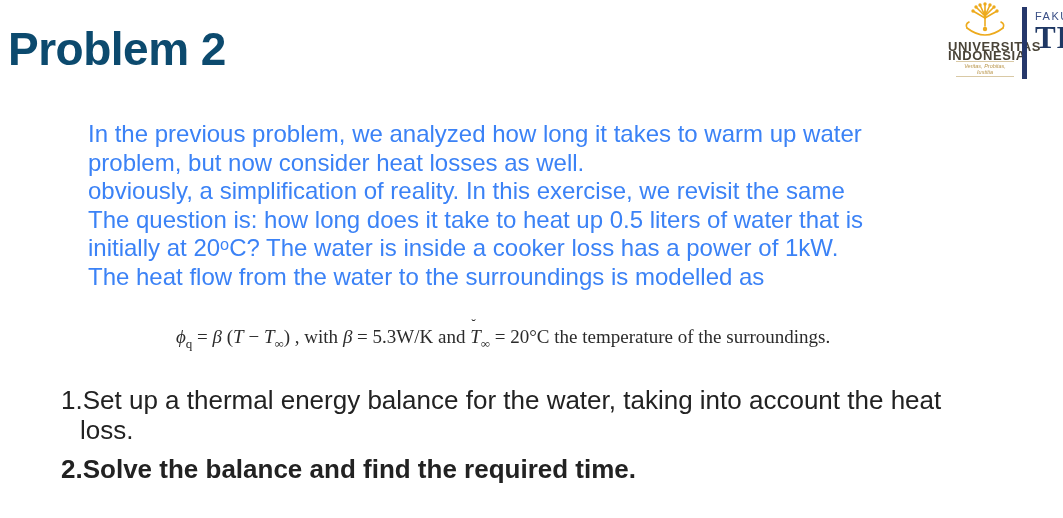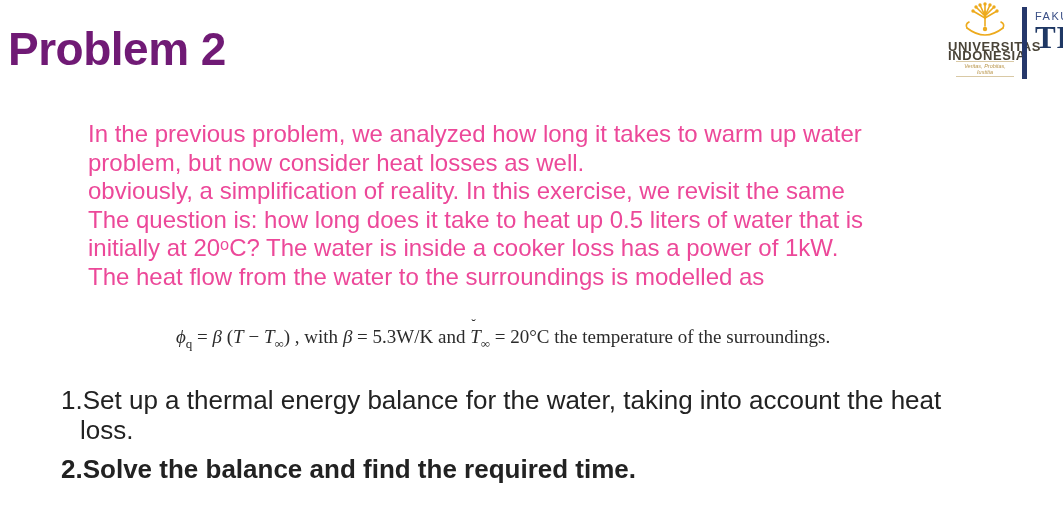--- a/index.html
+++ b/index.html
@@ -5,21 +5,21 @@
   html,body{margin:0;padding:0;background:#e9e9e9;}
   .slide{
     position:relative;
     width:1063px;height:518px;
     background:#ffffff;
     overflow:hidden;
     font-family:"Liberation Sans","DejaVu Sans",sans-serif;
   }
   .slide-title{
     position:absolute;left:8px;top:22px;
-    font-size:46px;font-weight:600;color:#701a75;
+    font-size:46px;font-weight:600;color:#0c4a6e;
     letter-spacing:-0.5px;white-space:nowrap;
   }
   
   .logo-block{position:absolute;left:956px;top:0;width:120px;height:90px;}
   .emblem{position:absolute;left:6px;top:2px;width:46px;height:40px;}
   .uni-name{
     position:absolute;left:-8px;top:43px;width:74px;
     text-align:center;font-size:13px;font-weight:bold;
     letter-spacing:0.6px;color:#4a4438;line-height:8.5px;
   }
@@ -37,21 +37,21 @@
   .faculty-small{
     display:block;font-size:11px;letter-spacing:1.5px;color:#3a4f86;
   }
   .faculty-large{
     display:block;font-family:"Liberation Serif","DejaVu Serif",serif;
     font-size:31px;font-weight:bold;letter-spacing:1px;line-height:32px;
   }
   
   .body-text{
     position:absolute;left:88px;top:120px;
-    font-size:24px;line-height:28.5px;color:#ec4899;
+    font-size:24px;line-height:28.5px;color:#3b82f6;
   }
   .body-line{white-space:nowrap;}
   
   .formula{
     position:absolute;left:176px;top:326px;
     font-family:Liberation Serif, serif;
     font-size:19px;color:#2b2b2b;white-space:nowrap;text-align:center;
   }
   .formula i{font-style:italic;}
   .formula sub{font-size:13px;}

